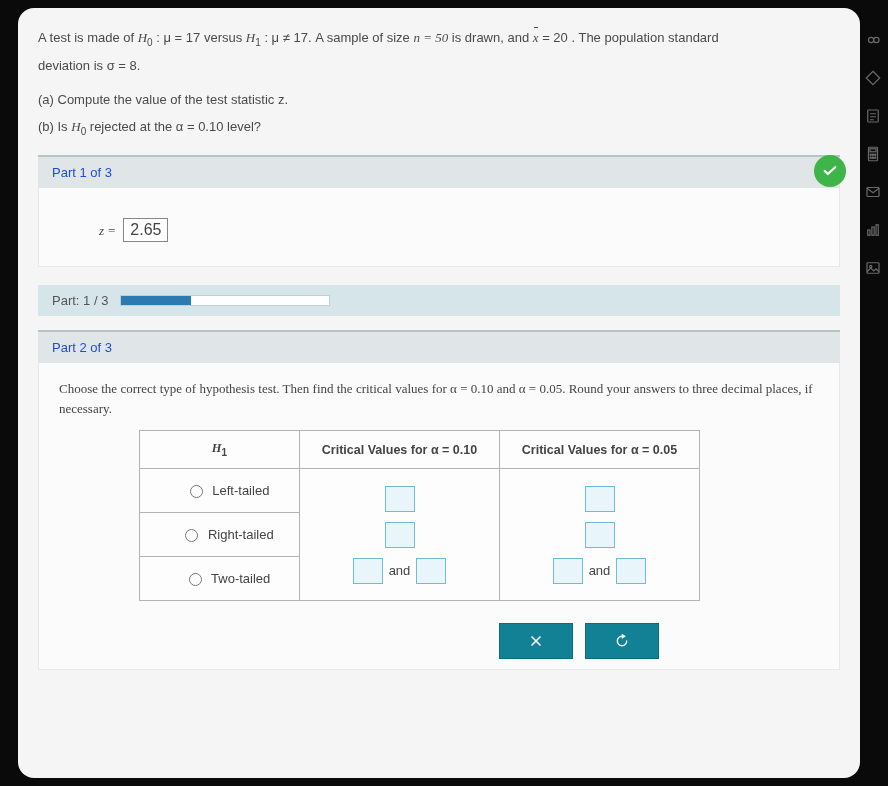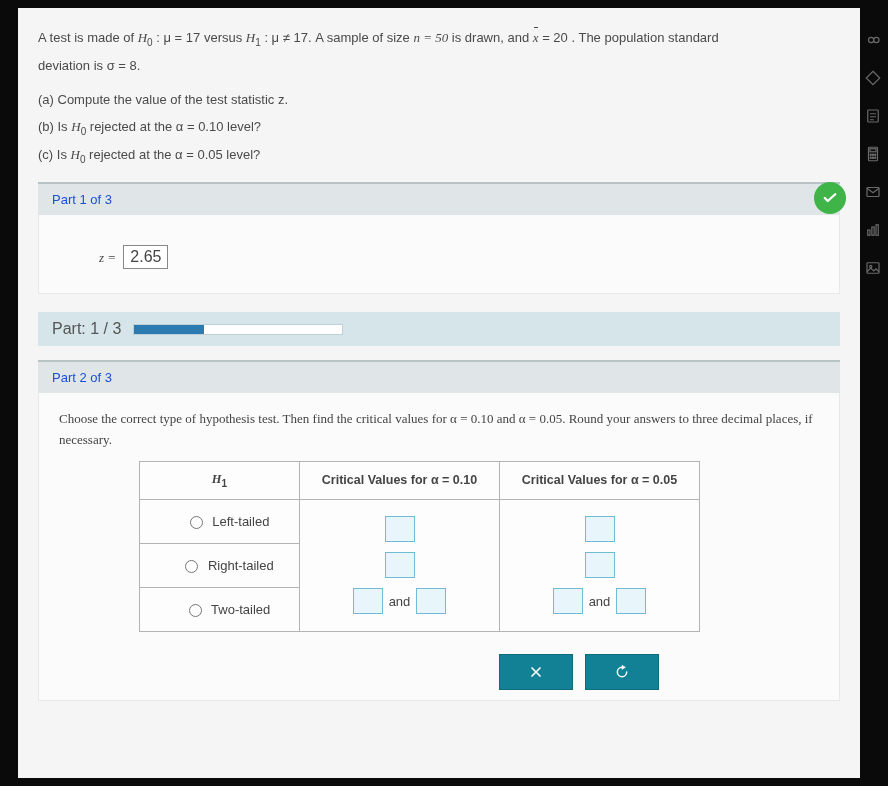--- a/index.html
+++ b/index.html
@@ -12,20 +12,21 @@
     position: relative;
   }
   .page {
     background: #f5f5f5;
     margin: 8px 28px 8px 18px;
     height: 770px;
     padding: 18px 20px 10px 20px;
     font-size: 13px;
     color: #4a4a4a;
     position: relative;
+    border-radius: 16px;
   }
   .problem-text { line-height: 1.9; margin-bottom: 14px; }
   .problem-text .row { margin-bottom: 2px; }
   .sub { font-size: 10px; vertical-align: sub; }
   .ital { font-style: italic; font-family: 'Times New Roman', serif; }
   .xbar { position: relative; display: inline-block; font-style: italic; font-family:'Times New Roman',serif; }
   .xbar::before { content:""; position:absolute; top:1px; left:1px; right:1px; height:1px; background:#4a4a4a; }
   .section-hdr {
     background: #e0e6e7;
     border-top: 2px solid #b8c3c5;
@@ -59,21 +60,21 @@
     margin-left: 4px;
     background:#fff;
   }
   .progress-bar-row {
     background: #d5e5ea;
     padding: 8px 14px;
     margin: 18px 0 14px 0;
     display:flex;
     align-items:center;
     gap: 12px;
-    font-size: 16px;
+    font-size: 13px;
     color:#555;
   }
   .progress-track {
     width: 210px; height: 11px;
     background: #fff;
     border:1px solid #bcd1d7;
     position:relative;
   }
   .progress-fill {
     position:absolute; left:0; top:0; bottom:0;
@@ -161,25 +162,20 @@
       <span class="xbar">x</span><span> = 20</span>
       <span>. The population standard</span>
     </div>
     <div class="row">deviation is σ = 8.</div>
     <div style="height:8px"></div>
     <div class="row">(a) Compute the value of the test statistic z.</div>
     <div class="row">
       <span>(b) Is </span>
       <span class="ital">H</span><span class="sub">0</span>
       <span> rejected at the α = 0.10 level?</span>
-    </div>
-    <div class="row">
-      <span>(c) Is </span>
-      <span class="ital">H</span><span class="sub">0</span>
-      <span> rejected at the α = 0.05 level?</span>
     </div>
   </div>
 
   <div class="section-hdr" style="margin-top:10px;">
     <span>Part 1 of 3</span>
     <div class="check-badge">
       <svg viewBox="0 0 24 24">
           <path d="M5 12l4 4L19 7" stroke="#fff" stroke-width="3" fill="none" stroke-linecap="round" stroke-linejoin="round"></path>
         </svg>
     </div>

